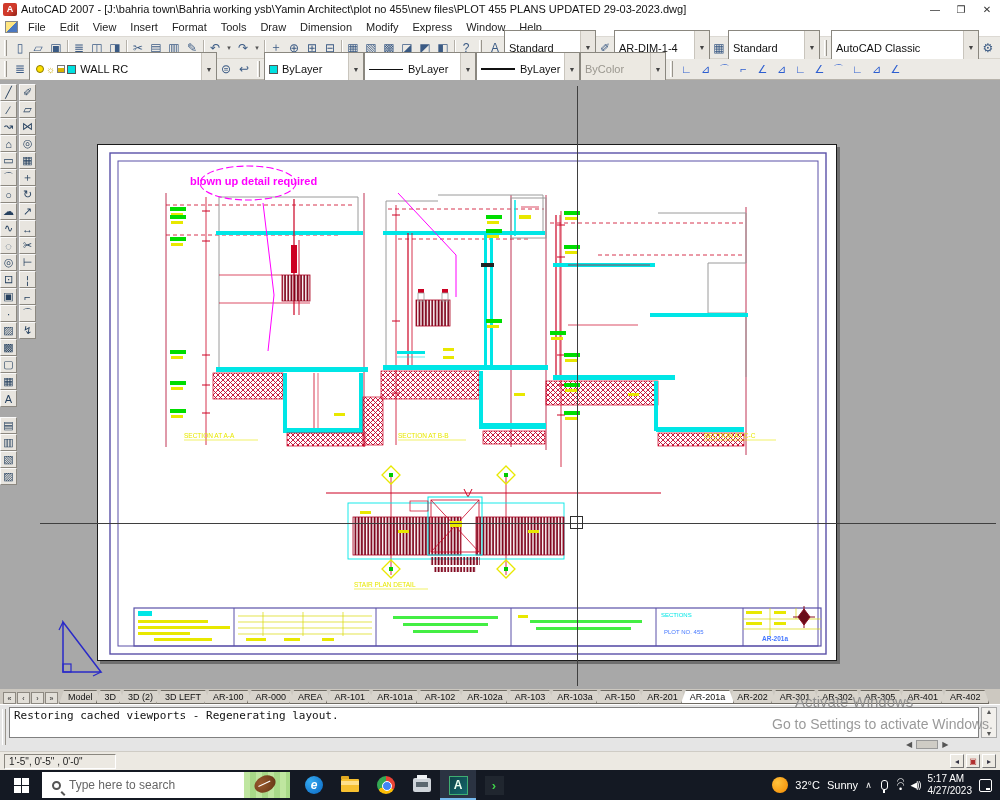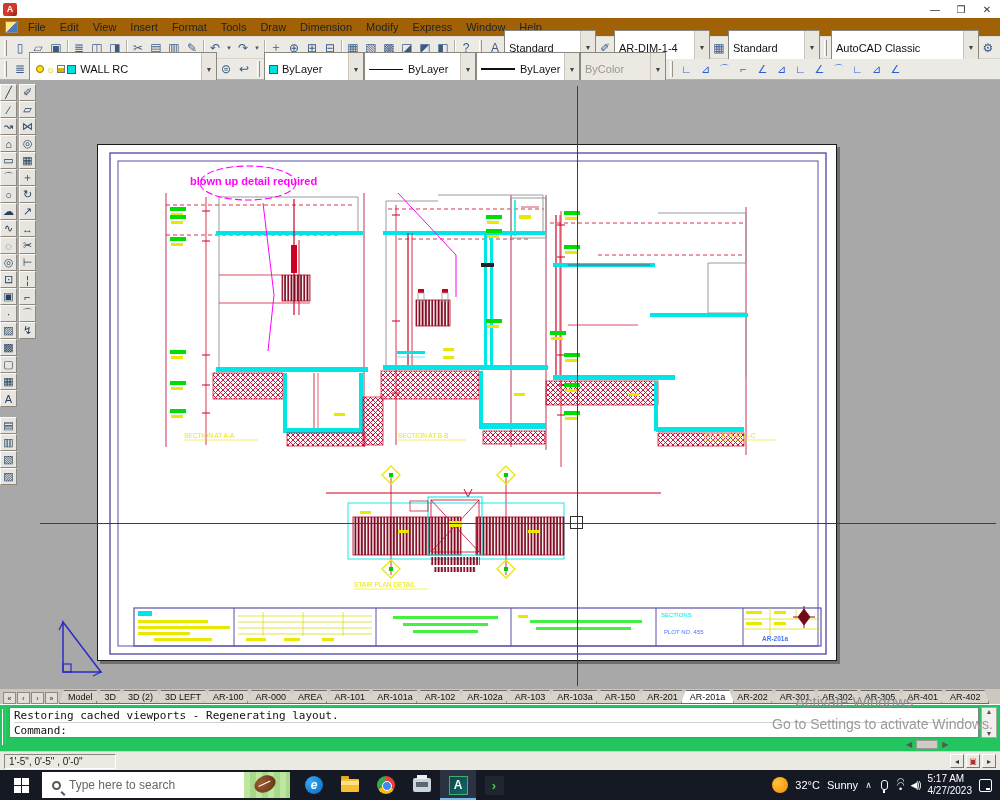--- a/index.html
+++ b/index.html
@@ -8,21 +8,21 @@
   #win{position:relative;width:1000px;height:800px;display:flex;flex-direction:column}
 
   
   .titlebar{height:18px;background:#fff;display:flex;align-items:center;font-size:11px;color:#111;flex:0 0 auto}
   .appicon{width:14px;height:13px;margin:0 4px 0 3px;background:linear-gradient(135deg,#d03a2b 60%,#8c1f14);border-radius:2px;color:#fff;font-size:9px;font-weight:bold;display:flex;align-items:center;justify-content:center}
   .titletext{white-space:nowrap;overflow:hidden}
   .winbtns{margin-left:auto;display:flex}
   .winbtn{width:26px;height:17px;display:flex;align-items:center;justify-content:center;font-size:10px;color:#333}
 
   
-  .menubar{height:19px;background:#a16207;display:flex;align-items:center;padding-left:2px;border-bottom:1px solid #dcd9d3;flex:0 0 auto}
+  .menubar{height:19px;background:#ffffff;display:flex;align-items:center;padding-left:2px;border-bottom:1px solid #dcd9d3;flex:0 0 auto}
   .mdiicon{width:13px;height:12px;margin:0 3px;background:linear-gradient(135deg,#ffe680 50%,#4a78c0 50%);border:1px solid #888}
   .menu-item{padding:1px 7px;color:#222}
 
   
   .toolbar{background:#eceae5;display:flex;align-items:center;flex:0 0 auto}
   #toolbar1{height:22px;border-bottom:1px solid #d8d4cc}
   #toolbar2{height:21px;border-bottom:1px solid #b7b3ab}
   .tbtn{width:18px;height:18px;display:flex;align-items:center;justify-content:center;font-size:12px;color:#3a5a84;flex:0 0 auto}
   .tbtn.sm{width:10px;font-size:7px;color:#555}
   .dimbtn{width:19px;height:17px;display:flex;align-items:center;justify-content:center;font-size:11px;color:#2c5ed0}
@@ -52,21 +52,21 @@
   .pickbox{position:absolute;left:570px;top:436px;width:13px;height:13px;border:1px solid #2e2e2e;z-index:9}
   .ucs{position:absolute;left:55px;top:538px;z-index:4}
 
   
   .tabsrow{height:15px;background:#ccc8c0;display:flex;align-items:flex-end;padding-left:3px;flex:0 0 auto}
   .tabnav{width:13px;height:12px;background:#e2dfd8;border:1px solid #8d8981;font-size:7px;display:flex;align-items:center;justify-content:center;margin-right:1px;color:#222}
   .tab{height:14px;padding:0 9px;display:flex;align-items:center;font-size:9px;color:#111;background:#d8d4cc;clip-path:polygon(5px 0,calc(100% - 5px) 0,100% 100%,0 100%);box-shadow:inset 0 0 0 1px #6e6a62;margin-right:-6px}
   .tab.active{background:#fff;z-index:3;position:relative}
 
   
-  .cmd{height:47px;background:#22c55e;position:relative;flex:0 0 auto;border-top:1px solid #fff}
+  .cmd{height:47px;background:#e5e5e5;position:relative;flex:0 0 auto;border-top:1px solid #fff}
   .cmdgrip{position:absolute;left:2px;top:4px;bottom:6px;width:4px;border-left:1px solid #fff;border-right:1px solid #98948c}
   .cmdbox{position:absolute;left:9px;top:2px;right:21px;bottom:13px;background:#fff;border:1px solid #808080;font-family:"DejaVu Sans Mono",monospace;font-size:11px;color:#111;padding:1px 4px;display:flex;flex-direction:column;justify-content:space-between}
   .cmdprompt{border-top:1px solid #d2d2d2;padding-top:1px}
   .cmdscroll{position:absolute;right:3px;top:2px;width:16px;bottom:13px;background:#f2f0ec;border:1px solid #aaa;display:flex;flex-direction:column;justify-content:space-between;align-items:center;font-size:7px;color:#555}
   .hscroll{position:absolute;right:22px;bottom:1px;width:72px;height:11px;display:flex;align-items:center;font-size:8px;color:#555}
   .hthumb{width:22px;height:9px;background:#cfccc5;border:1px solid #999;margin:0 4px}
 
   
   .statusbar{height:19px;background:#ece9e2;display:flex;align-items:center;padding:0 4px;font-size:10px;border-top:1px solid #cfccc5;flex:0 0 auto}
   .coords{width:112px;height:15px;border:1px solid;border-color:#8a877f #fff #fff #8a877f;background:#ece9e2;padding:0 4px;display:flex;align-items:center;color:#222}
@@ -118,20 +118,21 @@
   .wmark1{left:795px;top:693px;font-size:15px}
   .wmark2{left:772px;top:716px;font-size:14px;color:#9a9a9a}
 </style>
 </head>
 <body>
 
 <div id="win">
 
   <div class="titlebar">
     <span class="appicon">A</span>
+    <span class="titletext">AutoCAD 2007 - [J:\bahria town\Bahria working ysb\Yamin Architect\plot no 455\new files\PLOT 455 PLANS UPDATED 29-03-2023.dwg]</span>
     <span class="winbtns">
       <span class="winbtn">—</span>
       <span class="winbtn">❐</span>
       <span class="winbtn">✕</span>
     </span>
   </div>
 
   <div class="menubar" id="menubar">
     <span class="mdiicon"></span>
   <span class="menu-item">File</span>
@@ -558,21 +559,20 @@
       <span class="tab">AR-302</span>
       <span class="tab">AR-305</span>
       <span class="tab">AR-401</span>
       <span class="tab">AR-402</span>
     </div>
 
   <div class="cmd">
     <span class="cmdgrip"></span>
     <div class="cmdbox">
       <div>Restoring cached viewports - Regenerating layout.</div>
-      <div class="cmdprompt">Command:</div>
     </div>
     <div class="cmdscroll">
         <span>▲</span>
         <span>▼</span>
       </div>
     <div class="hscroll">
         <span>◀</span>
         <span class="hthumb"></span>
         <span>▶</span>
       </div>

